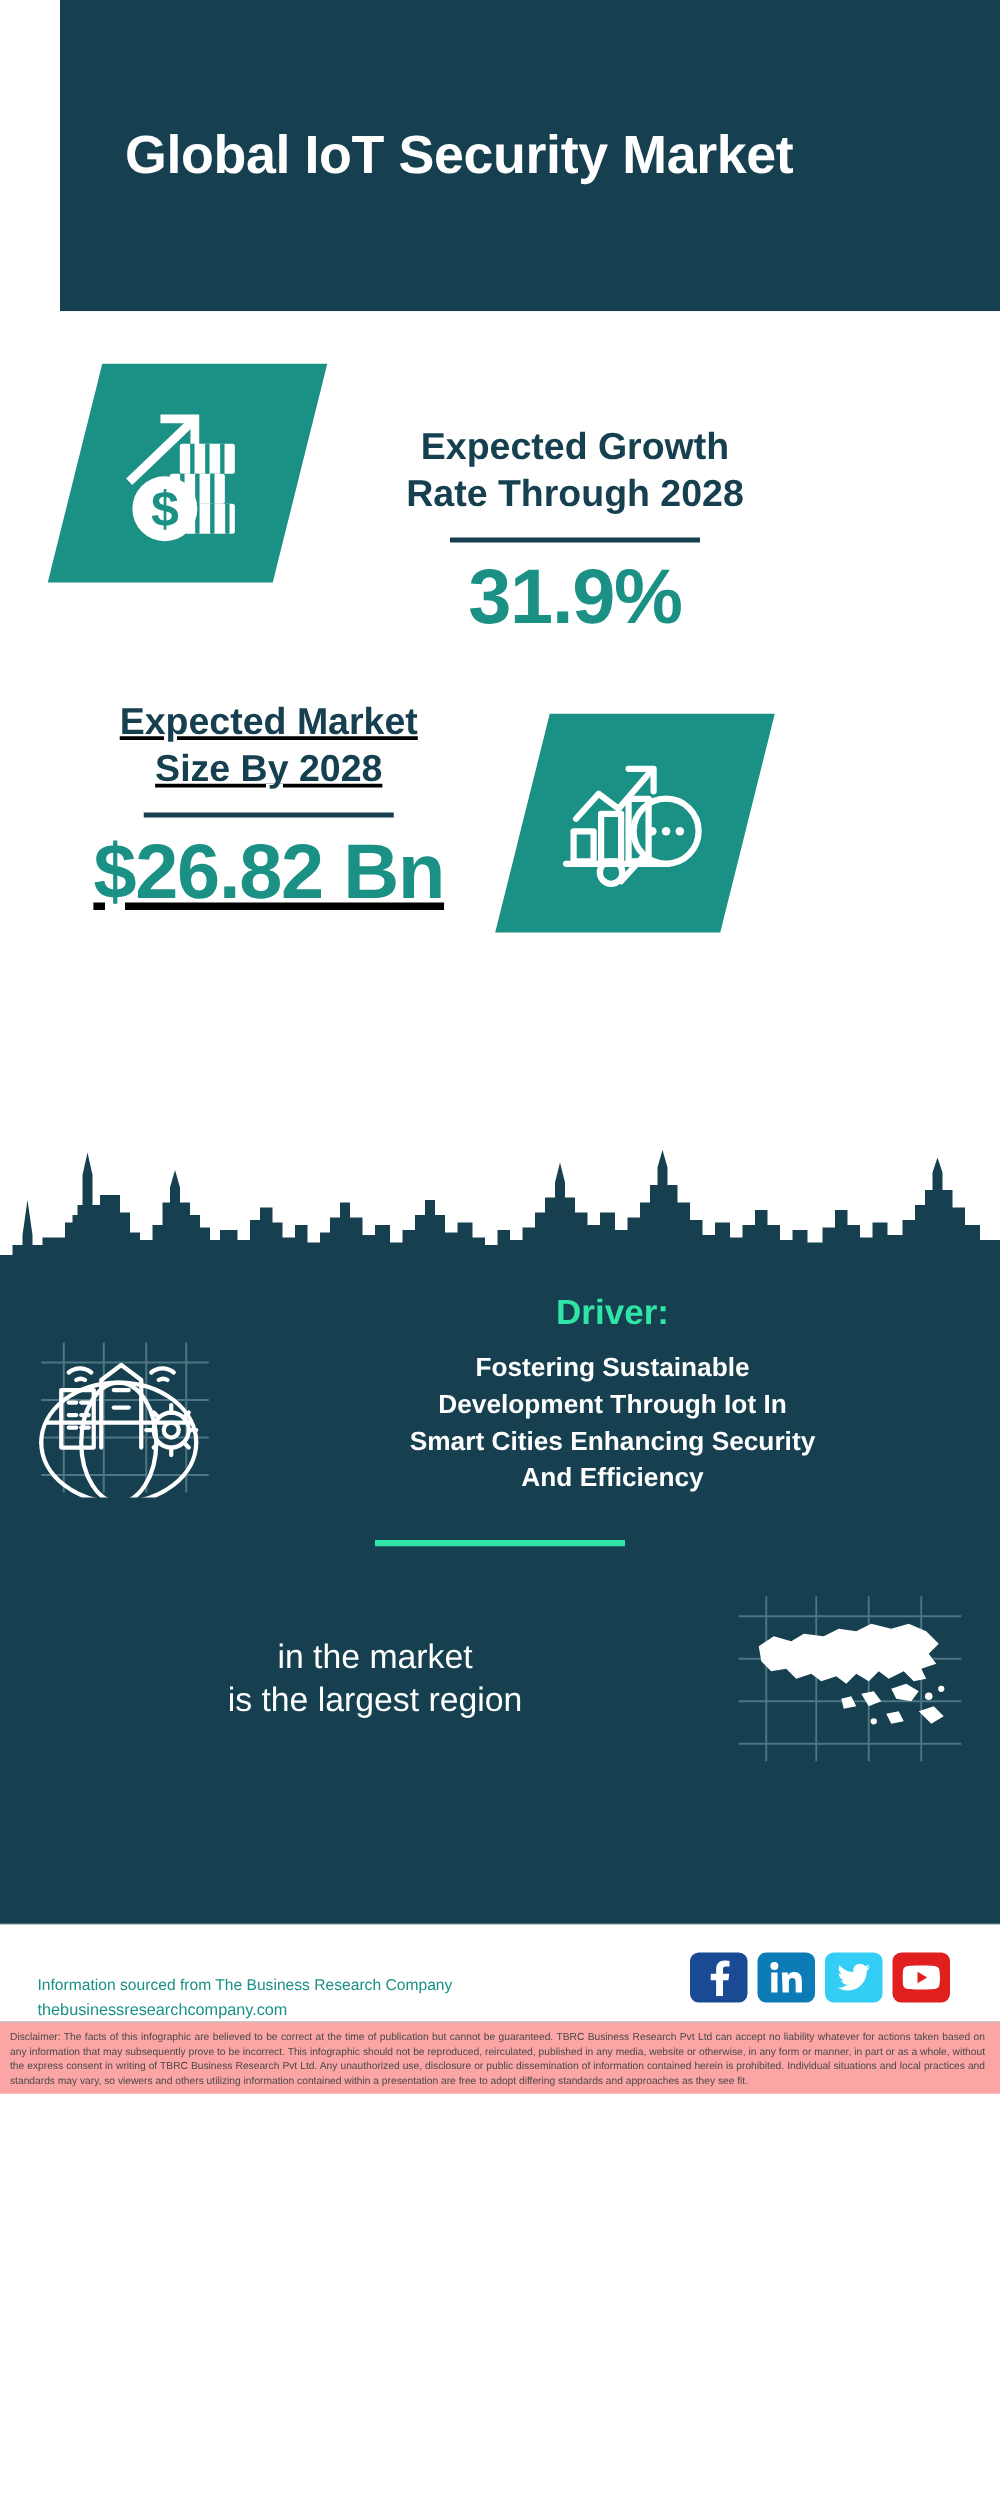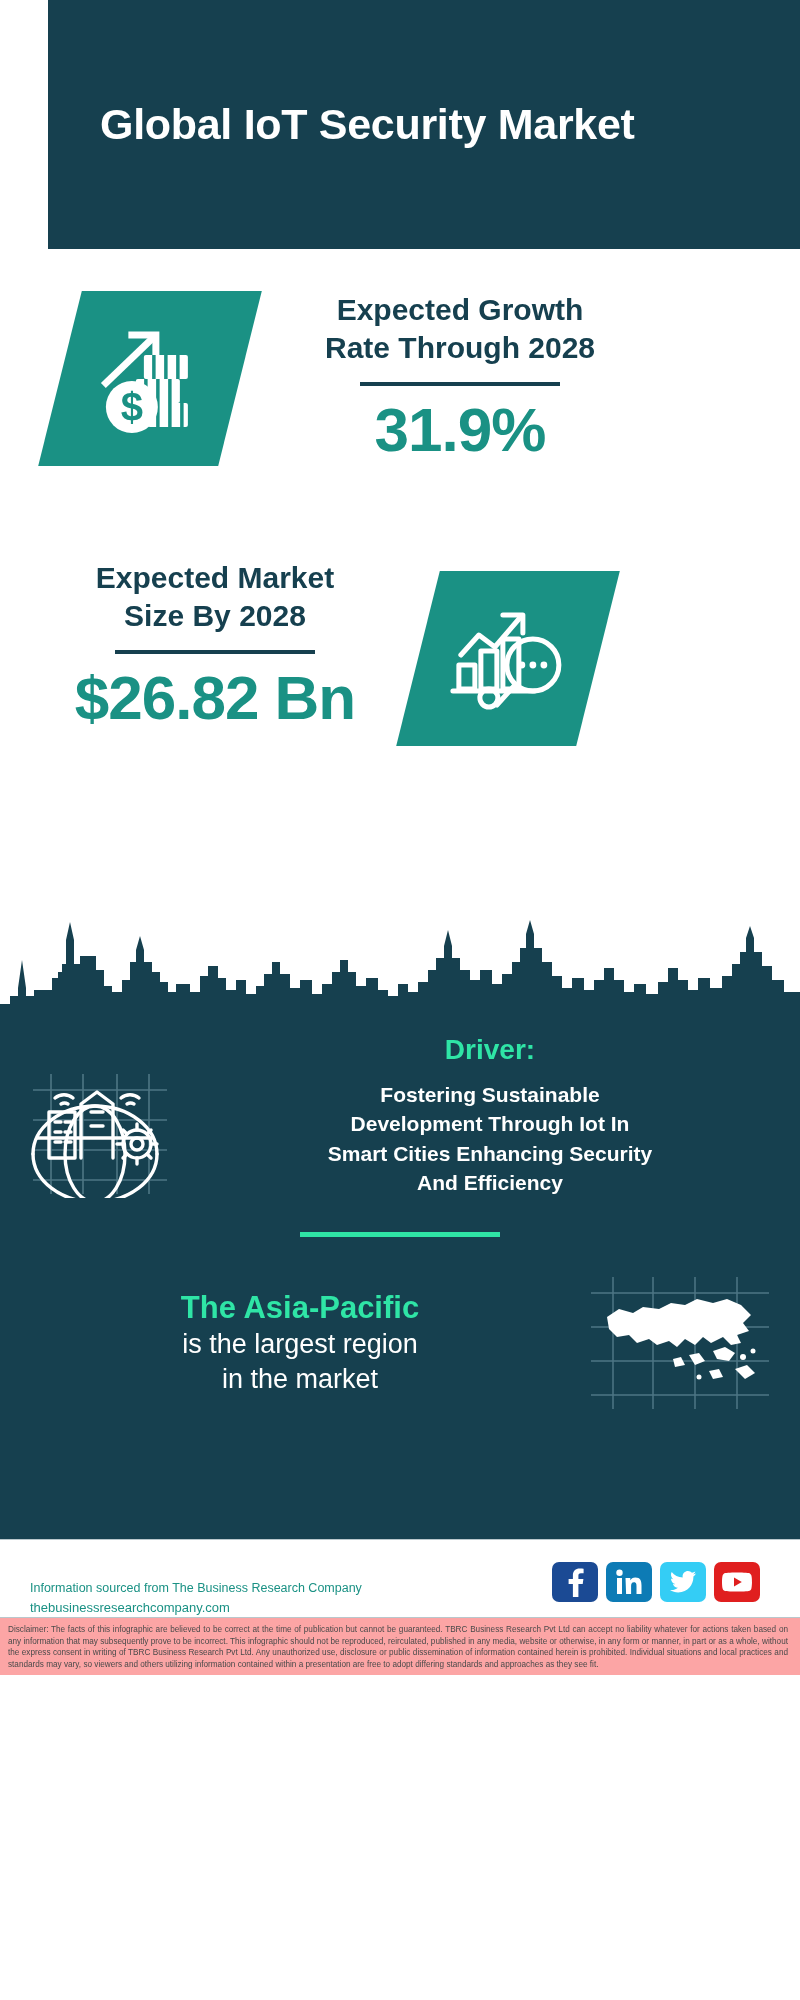--- a/index.html
+++ b/index.html
@@ -51,21 +51,21 @@
     background:#1a9184;
     transform:skewX(-14deg);
     margin-left:60px;
     display:flex;
     align-items:center;
     justify-content:center;
     flex:none;
   }
   .para-inner { transform:skewX(14deg); display:flex; align-items:center; justify-content:center; }
 
-  .stat1-text { margin-left:50px; text-align:center; width:340px; }
+  .stat1-text { margin-left:50px; text-align:center; width:340px;margin-top:48px; }
   .stat-label {
     color:#16404f;
     font-size:30px;
     font-weight:bold;
     line-height:1.28;
   }
   .rule-dark {
     width:200px; height:4px; background:#16404f;
     margin:14px auto 8px auto;
   }
@@ -78,21 +78,21 @@
   }
 
   
   .stat2 {
     position:absolute;
     top:310px; left:0; width:100%;
     display:flex;
     align-items:flex-start;
     justify-content:flex-start;
   }
-  .stat2-text { margin-left:50px; text-align:center; width:330px; }
+  .stat2-text { margin-left:50px; text-align:center; width:330px;text-decoration:underline; }
   .stat2 .para-badge { margin-left:38px; margin-top:12px; }
 
   
   .skyline-wrap {
     position:relative;
     width:100%;
     height:120px;
     background:#ffffff;
     margin-top:-1px;
   }
@@ -339,23 +339,22 @@
       <div class="driver-body">Development Through Iot In</div>
       <div class="driver-body">Smart Cities Enhancing Security</div>
       <div class="driver-body">And Efficiency</div>
     </div>
   </div>
 
   <div class="mint-divider"></div>
 
   <div class="region-row">
     <div class="region-text">
-      <div class="region-name">The Asia-Pacific</div>
+      <div class="region-sub">in the market</div>
       <div class="region-sub">is the largest region</div>
-      <div class="region-sub">in the market</div>
     </div>
     <div class="region-map">
       <svg width="190" height="140" viewBox="0 0 190 140">
         <g stroke="#4e7684" stroke-width="1.5" fill="none">
           <line x1="6" y1="20" x2="184" y2="20"></line>
           <line x1="6" y1="54" x2="184" y2="54"></line>
           <line x1="6" y1="88" x2="184" y2="88"></line>
           <line x1="6" y1="122" x2="184" y2="122"></line>
           <line x1="28" y1="4" x2="28" y2="136"></line>
           <line x1="68" y1="4" x2="68" y2="136"></line>

